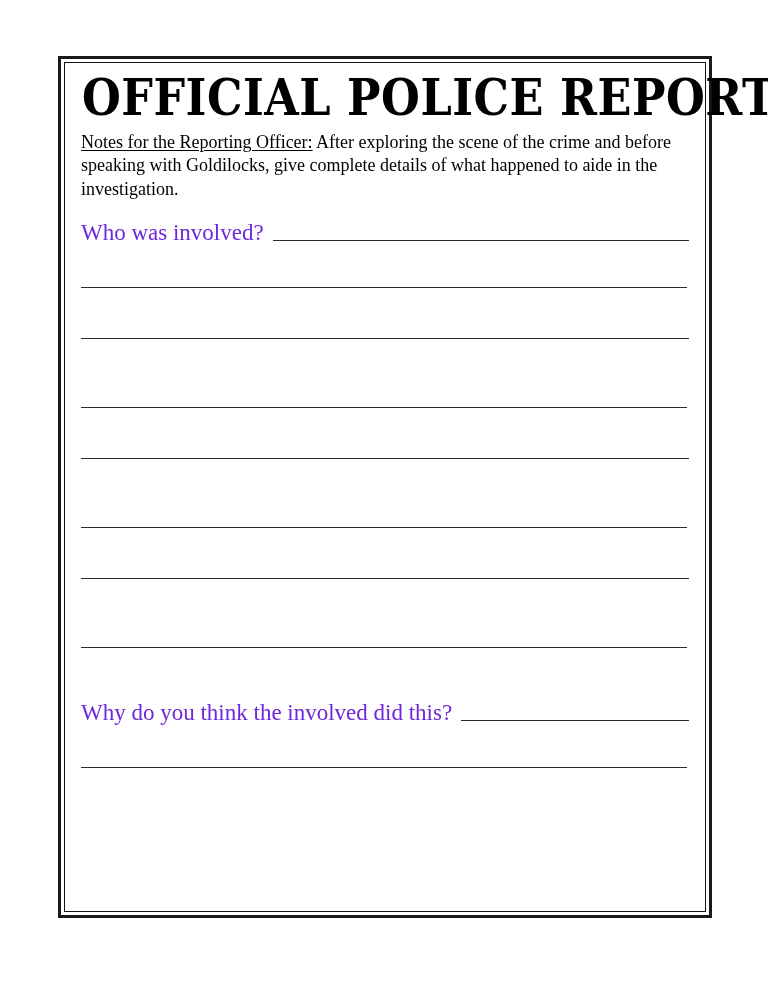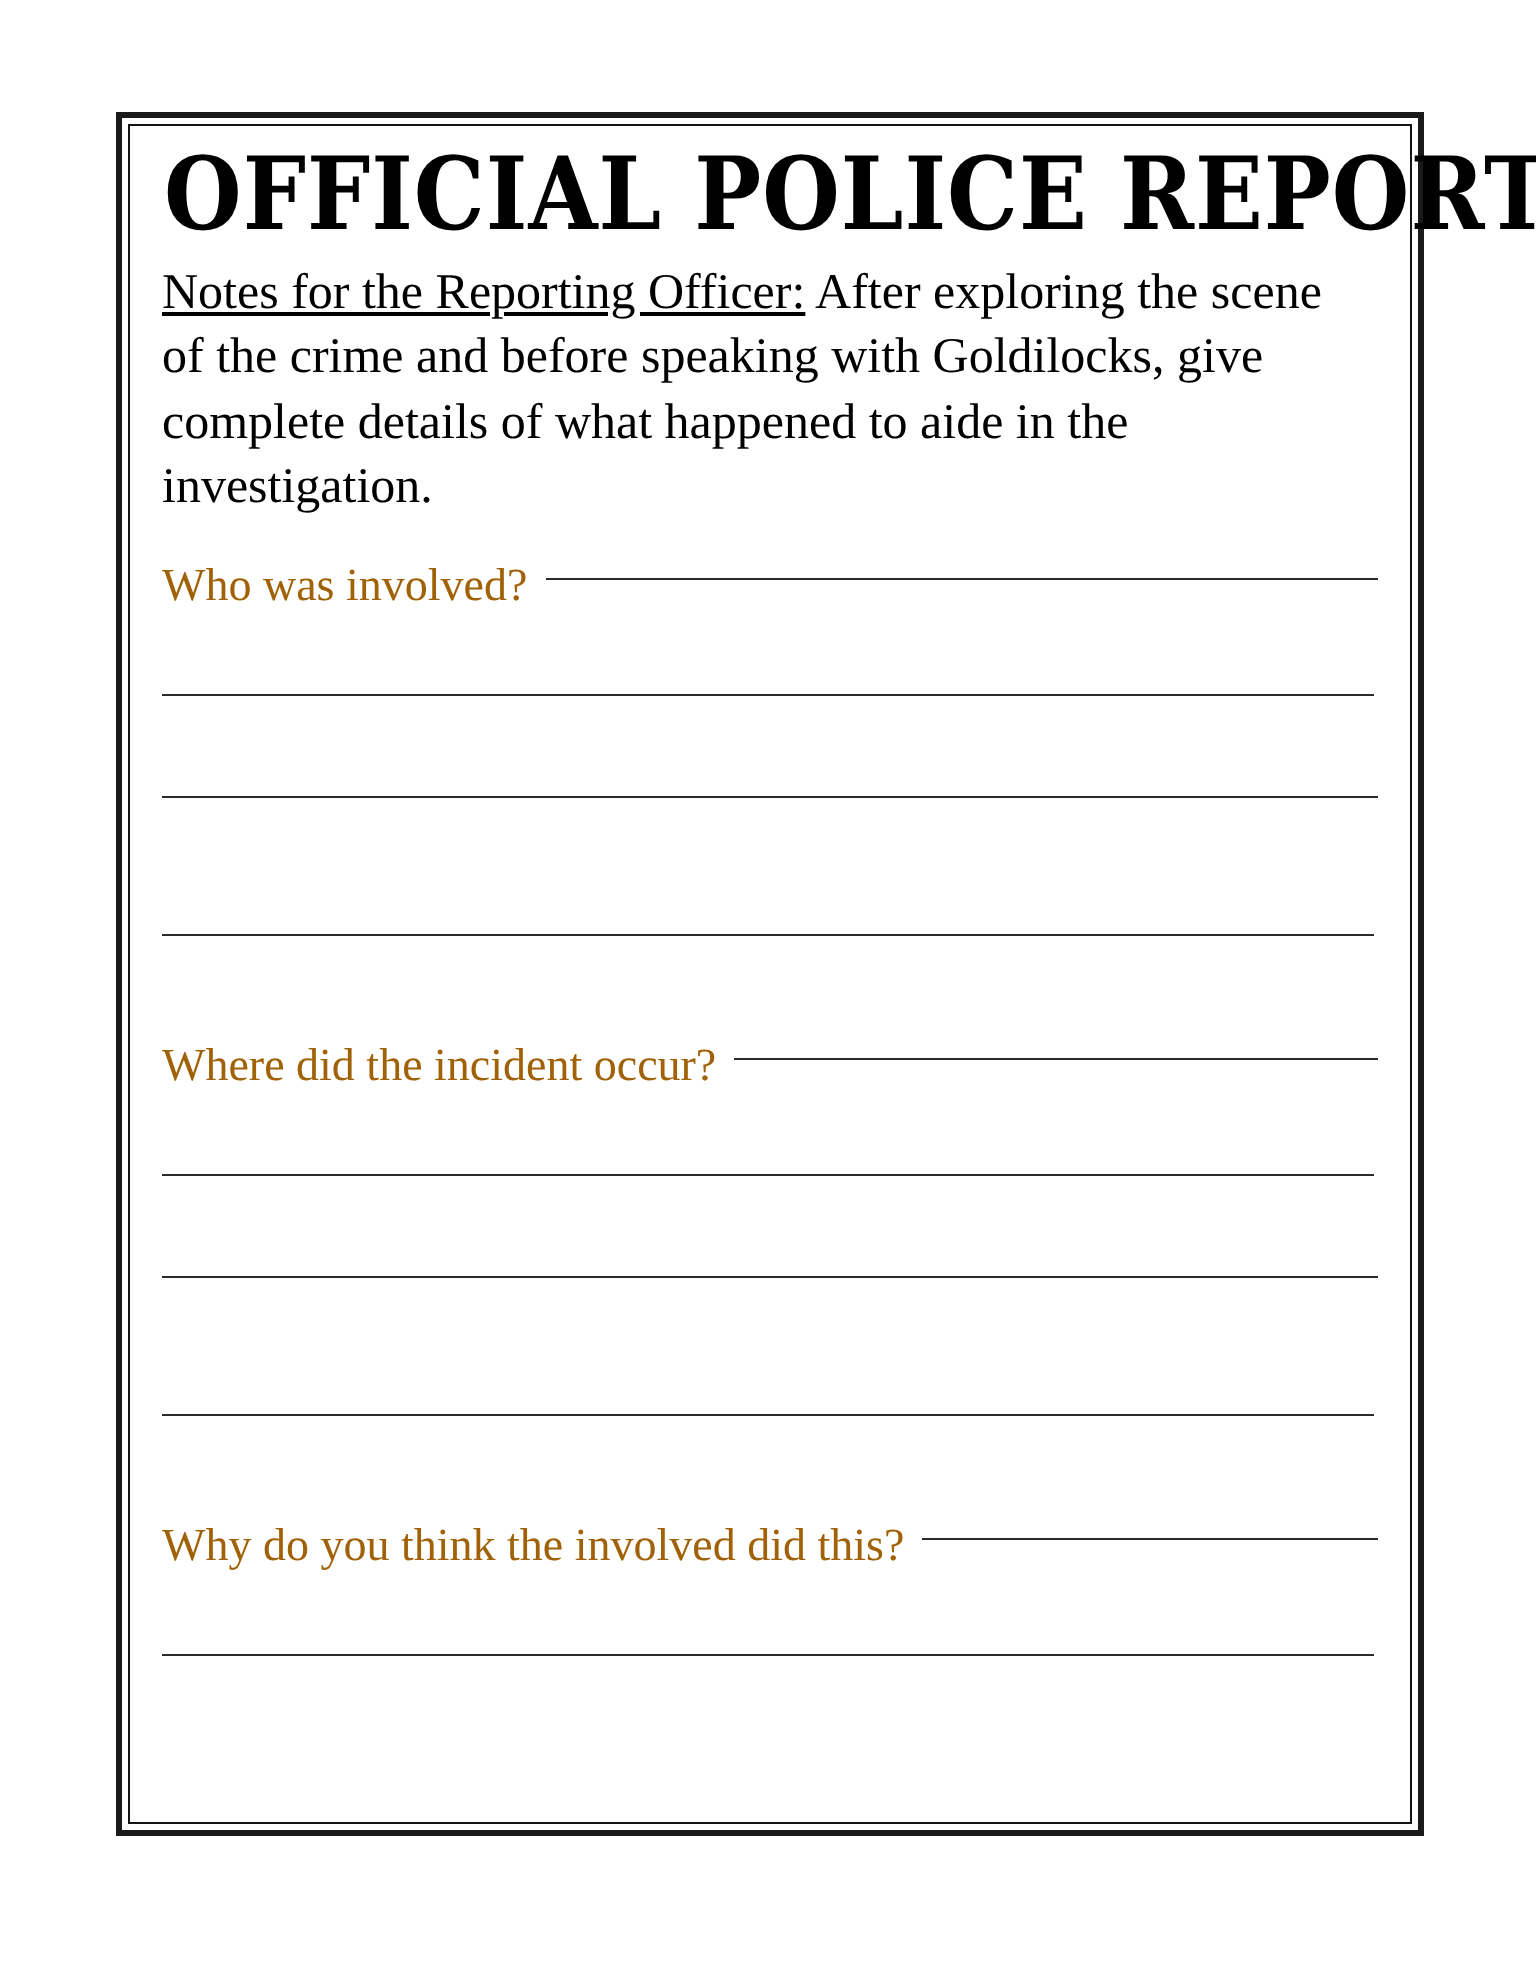--- a/index.html
+++ b/index.html
@@ -72,21 +72,21 @@
     margin: 3px 0 0 0;
     white-space: nowrap;
     transform: scaleY(1.12) scaleX(0.99);
     transform-origin: center top;
   }
 
   
   .notes {
     margin: 13px 0 0 0;
     padding: 0 4px 0 2px;
-    font-size: 25px;
+    font-size: 18px;
     line-height: 1.30;
     color: #000000;
     text-align: left;
   }
   .notes-label {
     text-decoration: underline;
     text-underline-offset: 2px;
   }
 
   
@@ -96,24 +96,24 @@
   }
   .q-block {
     position: relative;
     height: 120px;
   }
   .q-block.last {
     height: 80px;
   }
   .q-row {
     display: flex;
-    align-items: center;
+    align-items: flex-end;
     font-size: 23px;
     line-height: 1.0;
-    color: #a16207;
+    color: #6d28d9;
     white-space: nowrap;
     padding-top: 6px;
   }
   .q-text {
     flex: 0 0 auto;
     padding-right: 9px;
   }
   
   .q-rule {
     flex: 1 1 auto;
@@ -159,21 +159,20 @@
 
           <div class="q-block">
             <div class="q-row">
               <span class="q-rule"></span>
             </div>
             <div class="q-rule-full"></div>
           </div>
 
           <div class="q-block">
             <div class="q-row">
-              <span class="q-text">Where did the incident occur?</span>
               <span class="q-rule"></span>
             </div>
             <div class="q-rule-full"></div>
           </div>
 
           <div class="q-block">
             <div class="q-row">
               <span class="q-rule"></span>
             </div>
             <div class="q-rule-full"></div>

